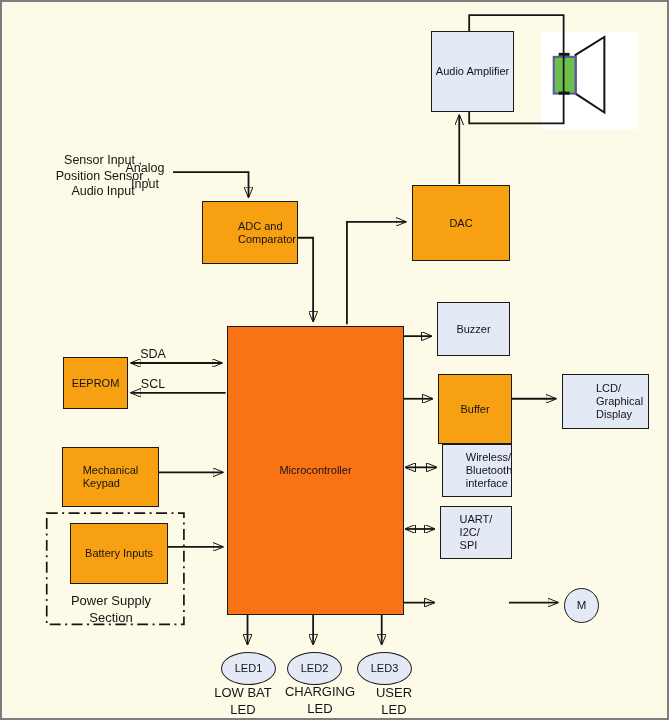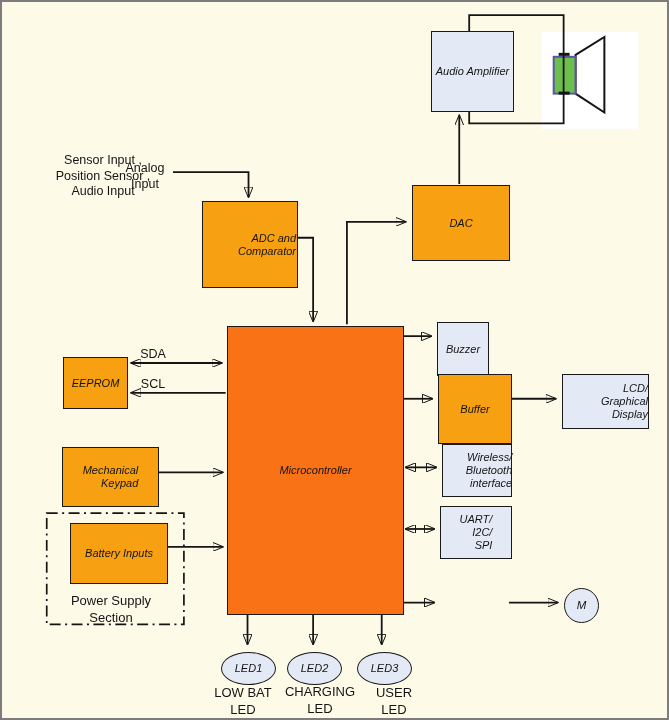--- a/index.html
+++ b/index.html
@@ -5,22 +5,22 @@
   html,body{margin:0;padding:0;background:#ffffff;}
   .stage{
     position:relative;width:669px;height:720px;box-sizing:border-box;
     background:#FDFBE8;border:2px solid #7d7d7d;overflow:hidden;
     font-family:"Liberation Sans", sans-serif;color:#141414;
   }
   .wires{position:absolute;left:0;top:0;width:100%;height:100%;}
   .wires path, .wires rect.psu{fill:none;stroke:#141414;}
   .b{
     position:absolute;box-sizing:border-box;border:1.6px solid #1a1a1a;
-    display:flex;align-items:center;justify-content:center;text-align:right;
-    font-size:11px;line-height:13px;white-space:pre-line;font-style:italic;
+    display:flex;align-items:center;justify-content:center;text-align:left;
+    font-size:11px;line-height:13px;white-space:pre-line;
   }
   .orange{background:#F7A011;}
   .blue{background:#E3EAF6;}
   .mc{background:#f97316;border-width:1.8px;}
   .ellipse{border-radius:50%;border-width:1.8px;}
   .circle{border-radius:50%;border-width:1.8px;font-size:11.5px;}
   .t{
     position:absolute;text-align:center;white-space:pre-line;
     font-size:12.5px;line-height:15.5px;
   }
@@ -81,21 +81,21 @@
   <div class="t small" style="left:128px;top:375px;width:46px;">SCL</div>
 
   <div class="b blue" style="left:429px;top:29px;width:83px;height:81px;">
     <span>Audio Amplifier</span>
   </div>
 
   <div class="b orange" style="left:410px;top:183px;width:98px;height:76px;">
     <span>DAC</span>
   </div>
 
-  <div class="b orange" style="left:200px;top:199px;width:96px;height:87px;padding-left:34px;">
+  <div class="b orange" style="left:200px;top:199px;width:96px;height:63px;padding-left:34px;">
     <span>ADC and
 Comparator</span>
   </div>
 
   <div class="b orange" style="left:61px;top:355px;width:65px;height:52px;">
     <span>EEPROM</span>
   </div>
 
   <div class="b orange" style="left:60px;top:445px;width:97px;height:60px;">
     <span>Mechanical
@@ -106,21 +106,21 @@
     <span>Battery Inputs</span>
   </div>
 
   <div class="t cap" style="left:44px;top:590px;width:130px;">Power Supply
 Section</div>
 
   <div class="b mc" style="left:225px;top:324px;width:177px;height:289px;">
     <span>Microcontroller</span>
   </div>
 
-  <div class="b blue" style="left:435px;top:320px;width:52px;height:54px;">
+  <div class="b blue" style="left:435px;top:300px;width:73px;height:54px;">
     <span>Buzzer</span>
   </div>
 
   <div class="b orange" style="left:436px;top:372px;width:74px;height:70px;">
     <span>Buffer</span>
   </div>
 
   <div class="b blue" style="left:560px;top:372px;width:87px;height:55px;padding-left:33px;">
     <span>LCD/ Graphical
 Display</span>

